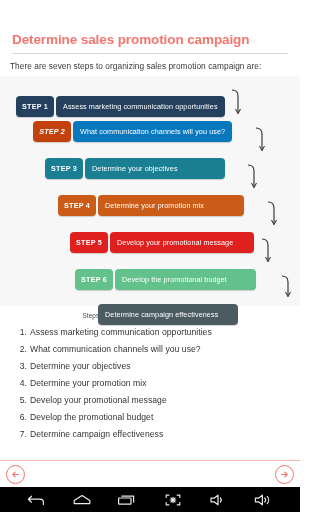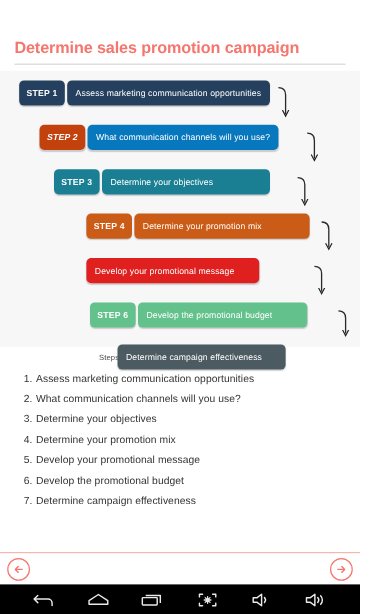--- a/index.html
+++ b/index.html
@@ -212,58 +212,60 @@
 </head>
 <body>
 
 <div id="app">
 
 
   <div class="content">
 
     <div class="page-title">Determine sales promotion campaign</div>
     <div class="title-rule"></div>
+    <div class="intro">There are seven steps to organizing sales promotion campaign are:</div>
 
     <div class="diagram">
 
       <svg class="connector" width="300" height="230" viewBox="0 0 300 230" fill="none">
         <defs>
           <marker id="ah" markerWidth="6" markerHeight="6" refX="3" refY="3" orient="auto">
             <path d="M0,0.6 L4.6,3 L0,5.4" fill="none" stroke="#222" stroke-width="0.9"></path>
           </marker>
         </defs>
         <path d="M232,14 q6,0 6,6 L238,36" stroke="#2a2a2a" stroke-width="1.1" fill="none" marker-end="url(#ah)"></path>
         <path d="M256,52 q6,0 6,6 L262,73" stroke="#2a2a2a" stroke-width="1.1" fill="none" marker-end="url(#ah)"></path>
         <path d="M248,89 q6,0 6,6 L254,110" stroke="#2a2a2a" stroke-width="1.1" fill="none" marker-end="url(#ah)"></path>
         <path d="M268,126 q6,0 6,6 L274,147" stroke="#2a2a2a" stroke-width="1.1" fill="none" marker-end="url(#ah)"></path>
         <path d="M262,163 q6,0 6,6 L268,184" stroke="#2a2a2a" stroke-width="1.1" fill="none" marker-end="url(#ah)"></path>
         <path d="M282,200 q6,0 6,6 L288,219" stroke="#2a2a2a" stroke-width="1.1" fill="none" marker-end="url(#ah)"></path>
       </svg>
 
-      <div class="step-row" style="left:16px; top:8px;">
+      <div class="step-row" style="left:16px; top:20px;">
         <div class="step-tag" style="background:#24405e;">STEP 1</div>
         <div class="step-label" style="background:#24405e;">Assess marketing communication opportunities</div>
       </div>
 
       <div class="step-row" style="left:33px; top:45px;">
         <div class="step-tag" style="background:#c2410c;font-style:italic;">STEP 2</div>
         <div class="step-label" style="background:#0878be;">What communication channels will you use?</div>
       </div>
 
       <div class="step-row" style="left:45px; top:82px;">
         <div class="step-tag" style="background:#1b7f94;">STEP 3</div>
         <div class="step-label" style="background:#1b7f94; width:140px;">Determine your objectives</div>
       </div>
 
-      <div class="step-row" style="left:72px; top:119px;">
+      <div class="step-row" style="left:58px; top:119px;">
         <div class="step-tag" style="background:#cb5c17;">STEP 4</div>
         <div class="step-label" style="background:#cb5c17; width:146px;">Determine your promotion mix</div>
       </div>
 
       <div class="step-row" style="left:70px; top:156px;">
+        <div class="step-tag" style="background:#e01f1f;">STEP 5</div>
         <div class="step-label" style="background:#e01f1f; width:144px;">Develop your promotional message</div>
       </div>
 
       <div class="step-row" style="left:75px; top:193px;text-align:center;">
         <div class="step-tag" style="background:#63c18c;">STEP 6</div>
         <div class="step-label" style="background:#63c18c; width:141px;">Develop the promotional budget</div>
       </div>
 
       <div class="step-row" style="left:96px; top:228px;">
         <div class="step-label" style="background:#4c5b61; width:140px;">Determine campaign effectiveness</div>

